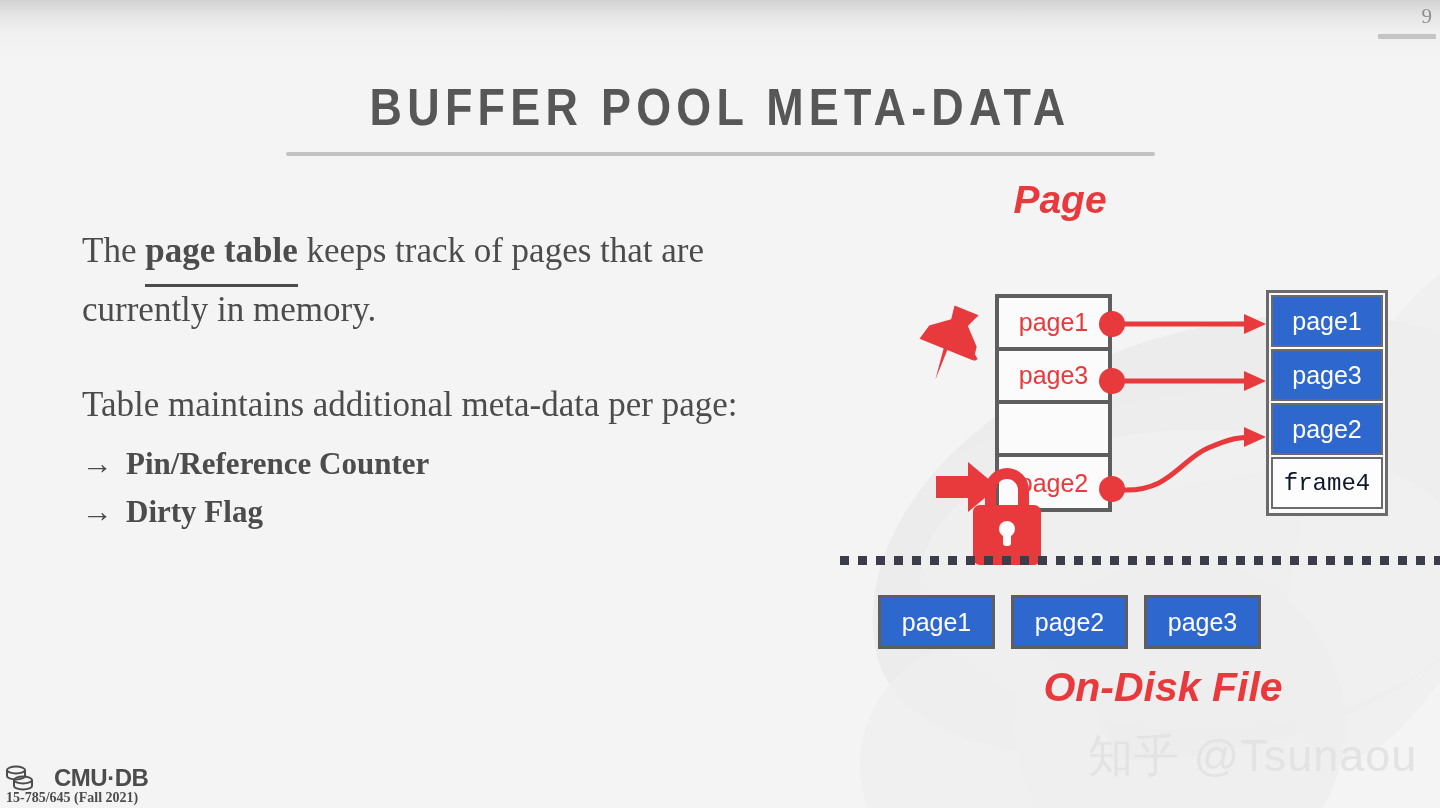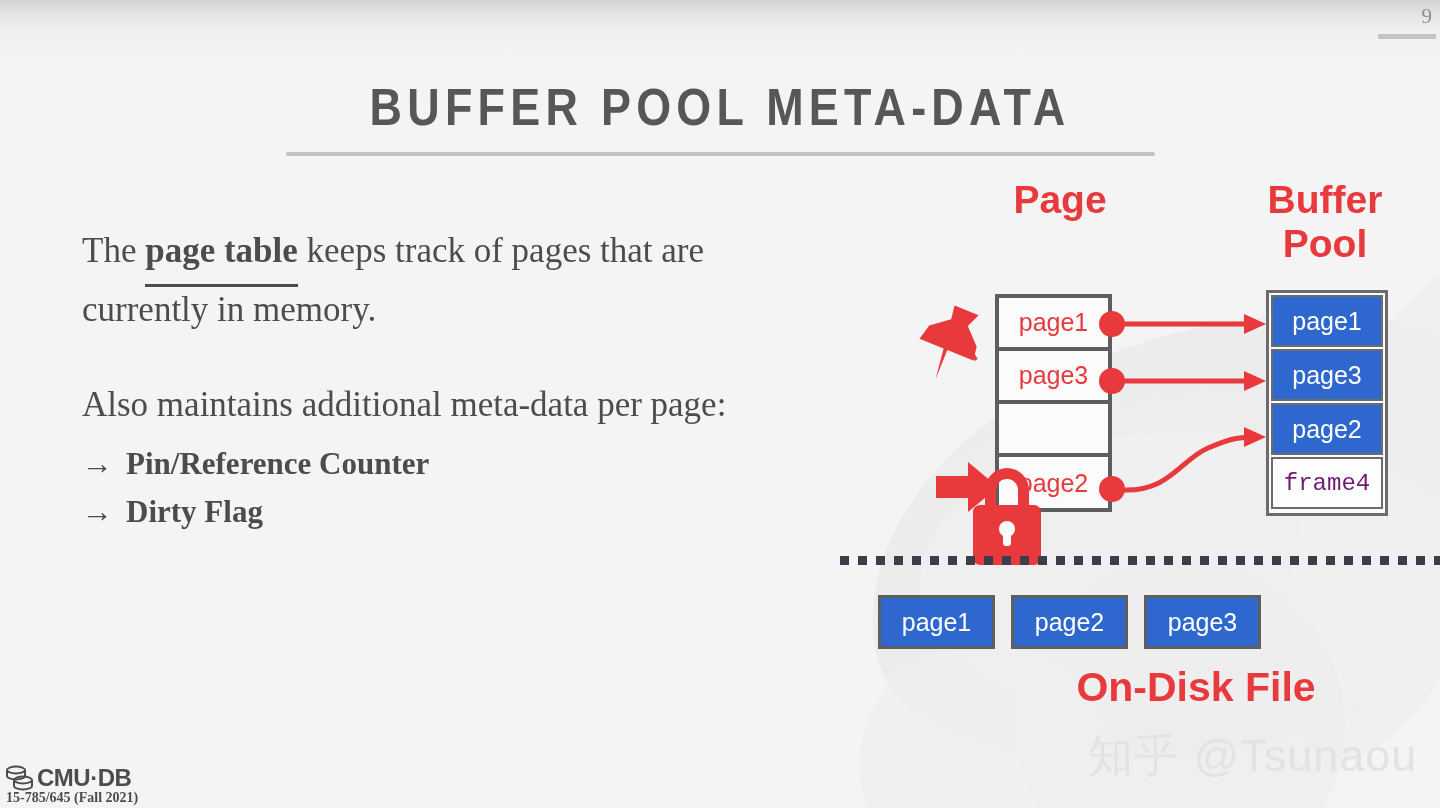--- a/index.html
+++ b/index.html
@@ -53,25 +53,25 @@
   .body-text .p2{margin-top:36px;}
   .body-text .u{font-weight:bold;border-bottom:3px solid #4c4c4c;padding-bottom:14px;}
   .bullets{margin-top:6px;font-size:31px;line-height:1.55;font-weight:bold;}
   .bullets .arrow{font-weight:normal;display:inline-block;width:44px;}
 
   
   .diagram{position:absolute;left:840px;top:160px;width:600px;height:580px;}
 
   .lbl-red{
     position:absolute;color:#e8393c;font-weight:bold;font-size:39px;
-    line-height:1.12;text-align:center;font-family:"Liberation Sans", sans-serif;
+    line-height:1.12;text-align:center;font-family:"Liberation Sans", sans-serif;font-style:italic;
   }
   .lbl-pt{left:125px;top:18px;width:190px;}
   .lbl-bp{left:390px;top:18px;width:190px;}
-  .lbl-disk{left:116px;top:505px;width:480px;font-size:41px;}
+  .lbl-disk{left:83px;top:505px;width:480px;font-size:41px;}
 
   
   .pagetable{
     position:absolute;left:155px;top:134px;width:117px;height:218px;
     border:4px solid #5e5e5e;box-sizing:border-box;background:#fbfbfb;
   }
   .pt-row{
     height:53px;box-sizing:border-box;border-bottom:4px solid #5e5e5e;
     display:flex;align-items:center;justify-content:center;
     color:#e8393c;font-size:25px;font-family:"Liberation Sans", sans-serif;
@@ -83,21 +83,21 @@
     position:absolute;left:426px;top:130px;width:122px;height:226px;
     border:3px solid #6b6b6b;box-sizing:border-box;background:#fbfbfb;padding:2px;
   }
   .bp-cell{
     height:52px;margin-bottom:2px;box-sizing:border-box;
     display:flex;align-items:center;justify-content:center;
     font-size:25px;font-family:"Liberation Sans", sans-serif;
     border:2px solid #6b6b6b;
   }
   .bp-cell.filled{background:#2e68cf;color:#ffffff;border-color:#6b6b6b;}
-  .bp-cell.empty{background:#fdfdfd;color:#701a75;font-family:"Liberation Mono", monospace;font-size:24px;}
+  .bp-cell.empty{background:#fdfdfd;color:#0f172a;font-family:"Liberation Mono", monospace;font-size:24px;}
   .bp-cell:last-child{margin-bottom:0;}
 
   
   .disk-row{position:absolute;left:38px;top:435px;width:540px;display:flex;gap:16px;}
   .disk-cell{
     width:117px;height:54px;background:#2e68cf;border:3px solid #5e5e5e;box-sizing:border-box;
     display:flex;align-items:center;justify-content:center;color:#fff;
     font-size:25px;font-family:"Liberation Sans", sans-serif;
   }
 
@@ -112,21 +112,21 @@
 
   
   .watermark{
     position:absolute;left:1088px;top:726px;
     font-size:45px;color:#e3e3e3;font-family:"Liberation Sans", sans-serif;
     letter-spacing:1px;white-space:nowrap;
   }
 
   
   .footer{position:absolute;left:6px;bottom:2px;}
-  .footer-logo{display:flex;align-items:center;gap:3px;}
+  .footer-logo{display:flex;align-items:center;gap:20px;}
   .footer-logo-text{
     font-size:24px;font-weight:bold;color:#4c4c4c;letter-spacing:-0.5px;
     font-family:"Liberation Sans", sans-serif;
   }
   .footer-course{
     font-family:"Liberation Serif", serif;font-size:14px;font-weight:bold;color:#4c4c4c;
     margin-top:-2px;
   }
 </style>
 </head>
@@ -142,35 +142,31 @@
   <div class="deco deco5"></div>
 
   <div class="page-num">9</div>
   <div class="page-num-rule"></div>
 
   <div class="title">BUFFER POOL META-DATA</div>
   <div class="title-rule"></div>
 
   <div class="body-text">
     <div class="p1"><span>The </span><span class="u">page table</span><span> keeps track of pages that are currently in memory.</span></div>
-    <div class="p2">Also maintains additional meta-data per page:</div>
+    <div class="p2">Table maintains additional meta-data per page:</div>
     <div class="bullets">
       <div><span class="arrow">→</span><span>Pin/Reference Counter</span></div>
       <div><span class="arrow">→</span><span>Dirty Flag</span></div>
     </div>
   </div>
 
   <div class="diagram">
 
     <div class="lbl-red lbl-pt">
       <div>Page</div>
-    </div>
-    <div class="lbl-red lbl-bp">
-      <div>Buffer</div>
-      <div>Pool</div>
     </div>
 
     <div class="pagetable">
       <div class="pt-row">page1</div>
       <div class="pt-row">page3</div>
       <div class="pt-row"></div>
       <div class="pt-row">page2</div>
     </div>
 
     <div class="bufferpool">

